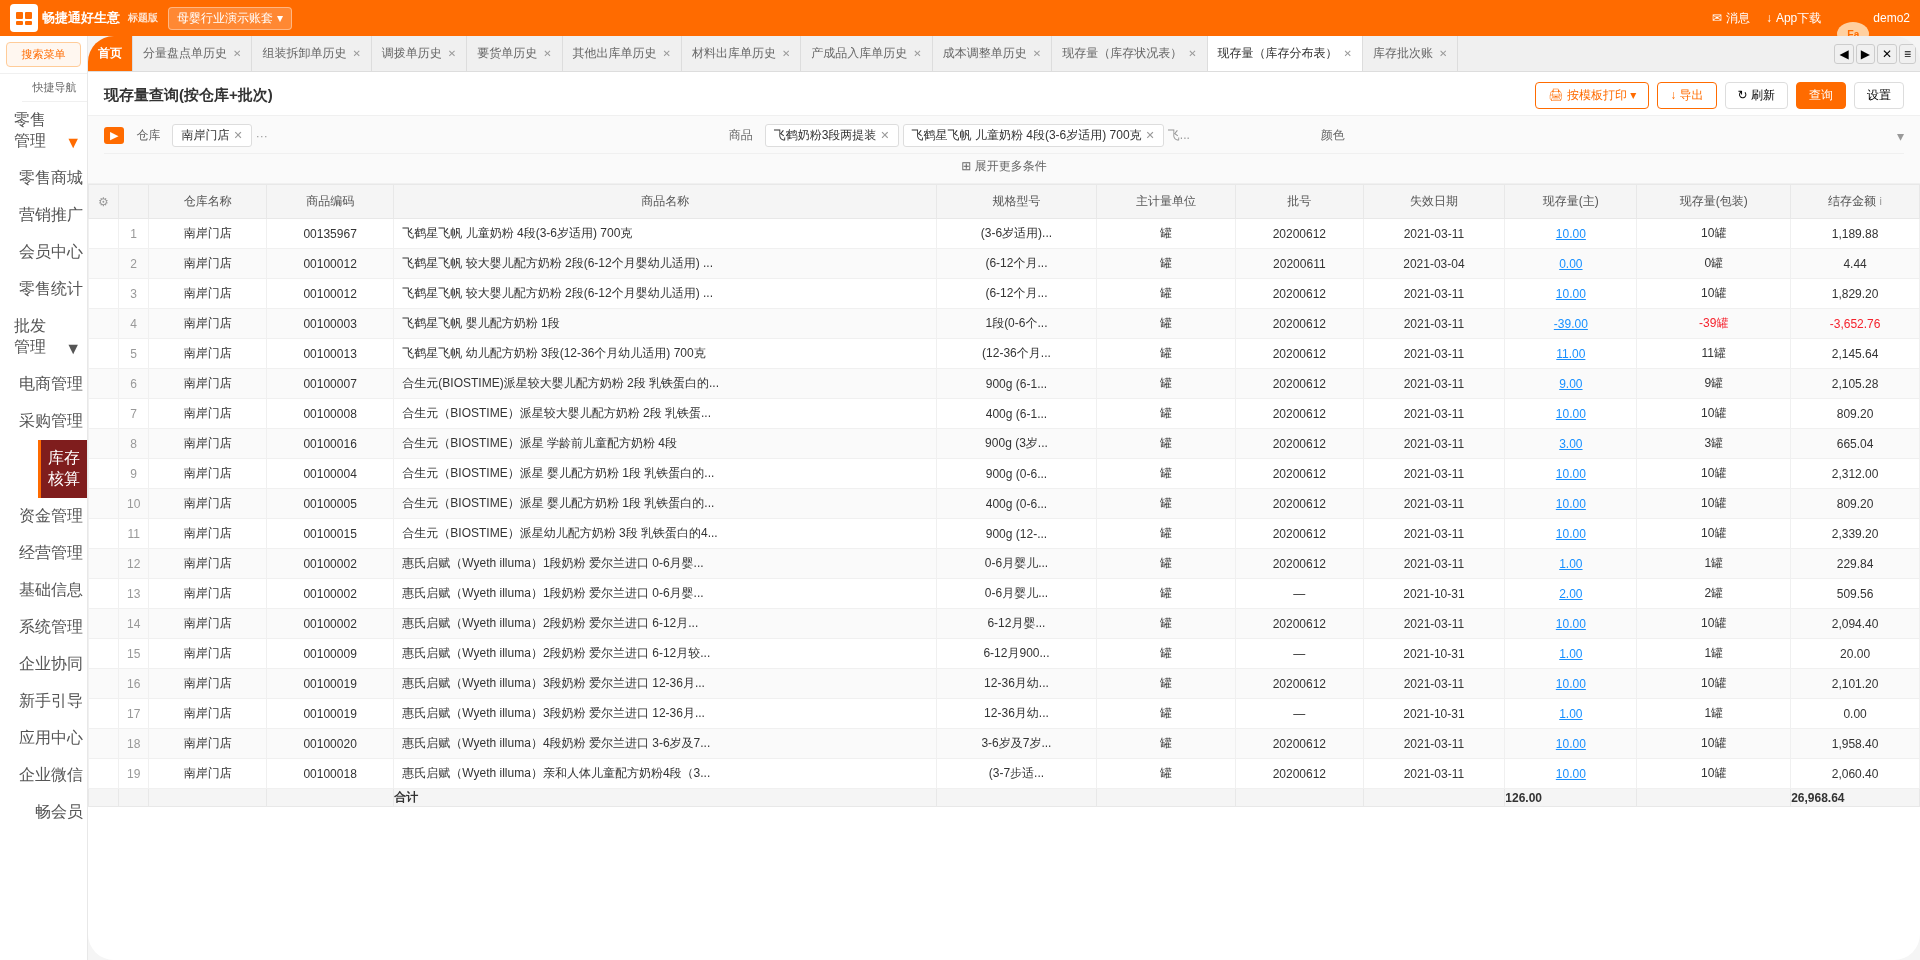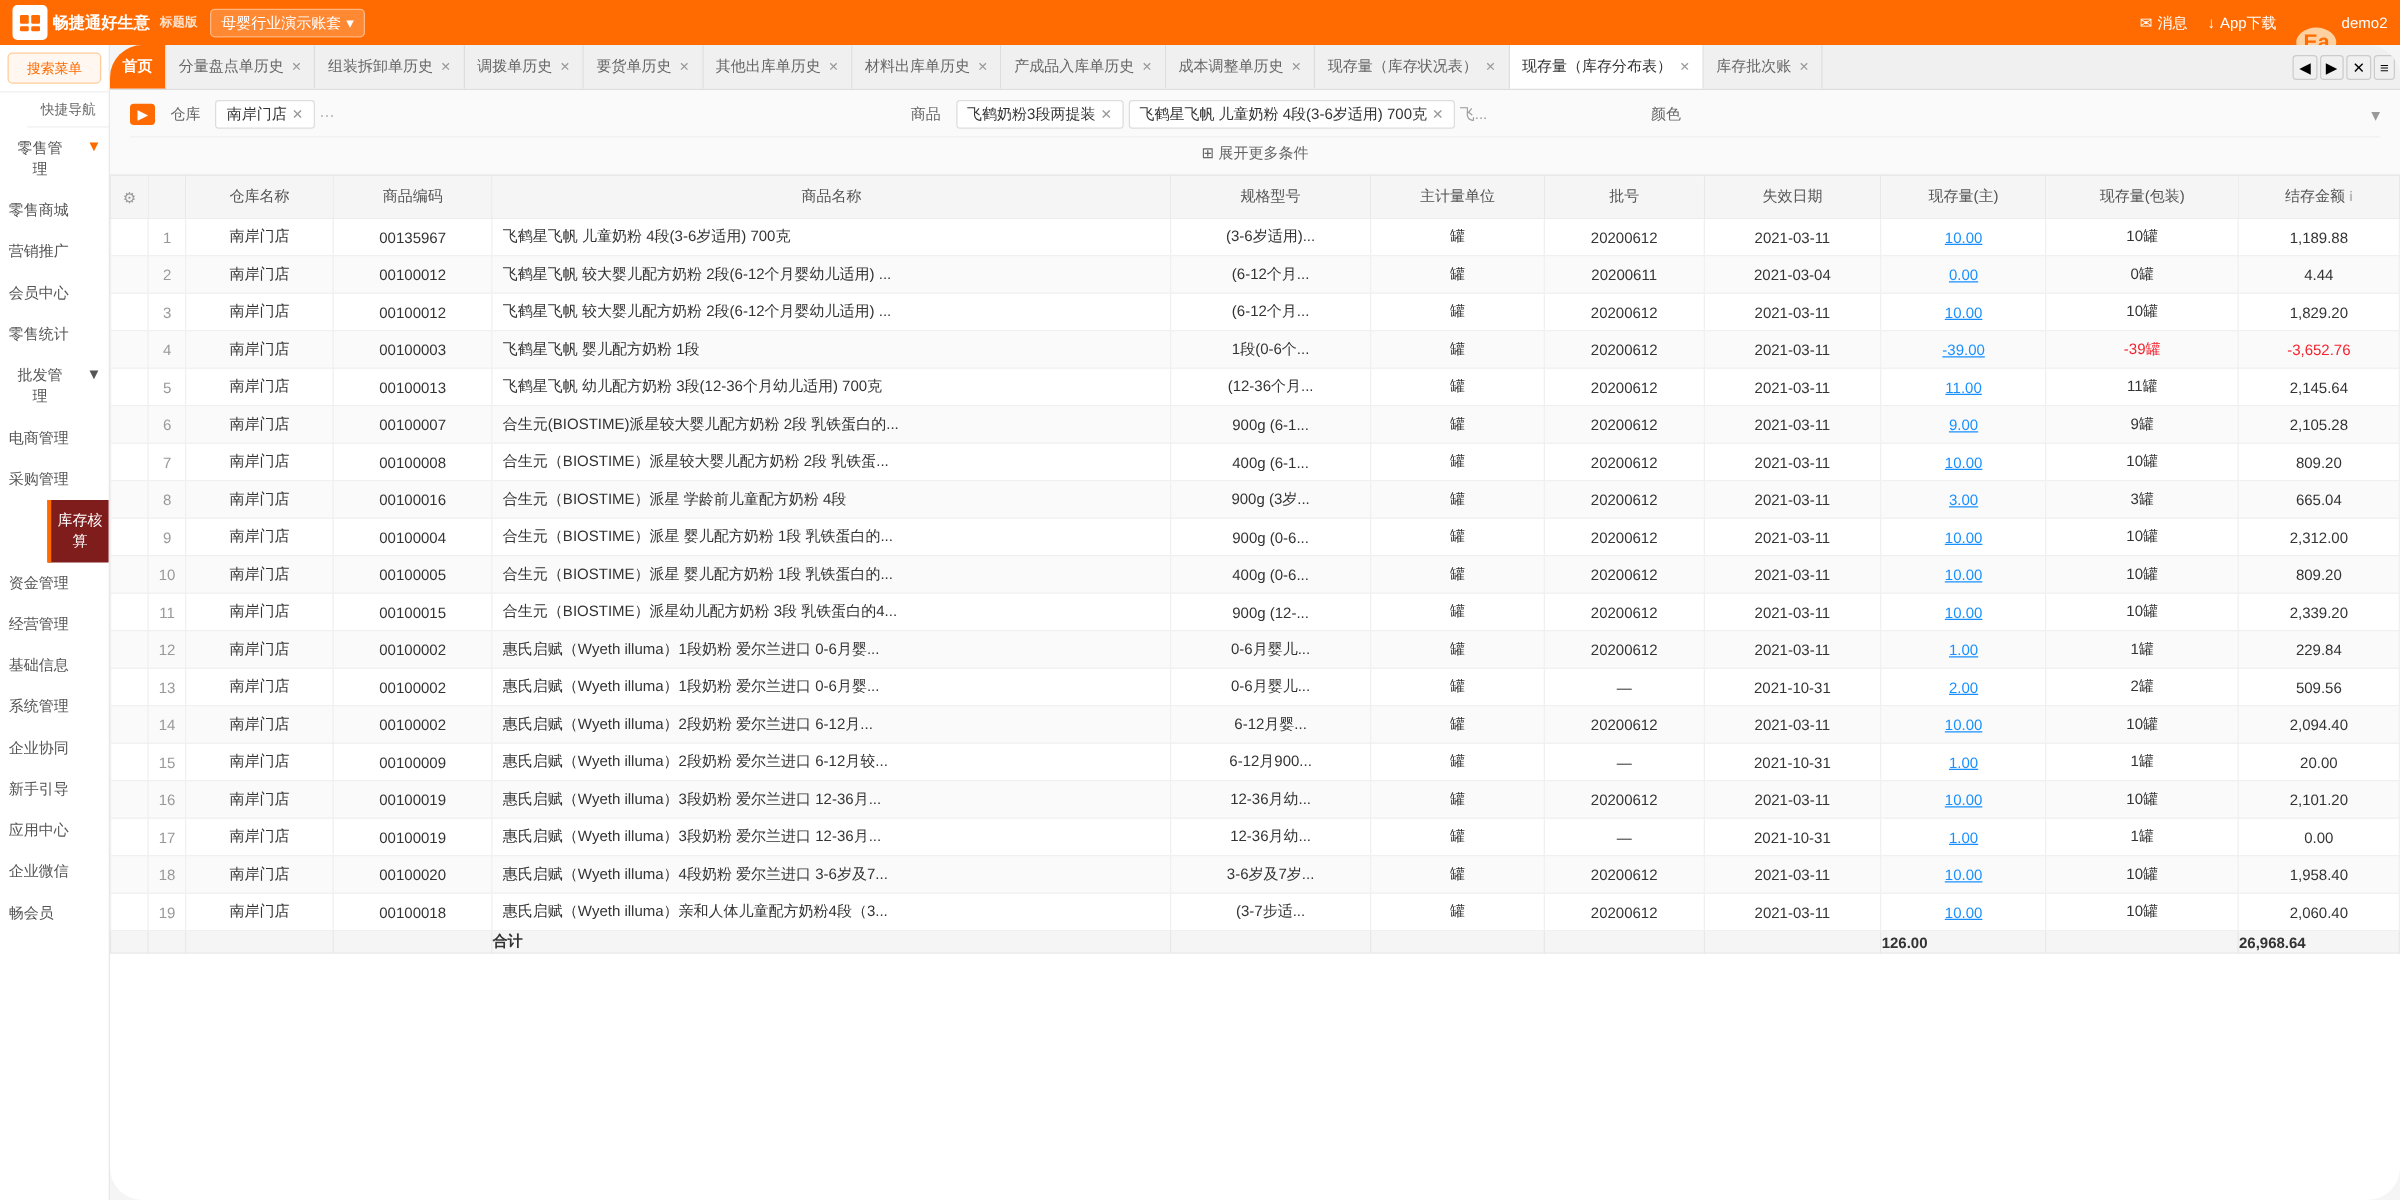--- a/index.html
+++ b/index.html
@@ -17,21 +17,21 @@
     .top-bar-right .icon-btn { display: flex; align-items: center; gap: 4px; cursor: pointer; }
 
     .main-layout { display: flex; flex: 1; overflow: hidden; }
 
     
     .sidebar { width: 88px; background: white; border-right: 1px solid #e8e8e8; display: flex; flex-direction: column; flex-shrink: 0; }
     .sidebar-search { padding: 6px; border-bottom: 1px solid #f0f0f0; }
     .sidebar-search-btn { width: 100%; background: #fff7f0; border: 1px solid #ffcc99; border-radius: 4px; color: #ff6b00; padding: 4px; text-align: center; font-size: 11px; cursor: pointer; }
     .sidebar-quick-nav { padding: 6px; border-bottom: 1px solid #f0f0f0; text-align: center; font-size: 11px; color: #666; cursor: pointer; margin-left: 22px; }
     .sidebar-nav { flex: 1; overflow-y: auto; }
-    .sidebar-nav-item { padding: 8px 4px; text-align: center; font-size: 12px; cursor: pointer; display: flex; flex-direction: column; align-items: flex-start; gap: 14px; color: #555; border-left: 3px solid transparent; }
+    .sidebar-nav-item { padding: 8px 4px; text-align: center; font-size: 16px; cursor: pointer; display: flex; flex-direction: column; align-items: flex-end; gap: 14px; color: #555; border-left: 3px solid transparent; }
     .sidebar-nav-item.active { background: #7f1d1d; color: white; border-left-color: #ff6b00; margin-left: 38px; }
 
     
     .content-area { flex: 1; display: flex; flex-direction: column; overflow: hidden; border-radius: 26px; }
     .tab-bar { height: 36px; background: #f0f0f0; display: flex; align-items: stretch; border-bottom: 1px solid #ddd; overflow-x: auto; flex-shrink: 0; }
     .tab-bar::-webkit-scrollbar { height: 0; }
     .tab-item { display: flex; align-items: center; padding: 0 10px; gap: 4px; font-size: 12px; cursor: pointer; white-space: nowrap; border-right: 1px solid #ddd; background: #f0f0f0; color: #666; position: relative; flex-shrink: 0; }
     .tab-item.active { background: white; color: #333; font-weight: 500; }
     .tab-item.home { background: #ff6b00; color: white; font-weight: bold; }
     .tab-item .tab-close { font-size: 10px; color: #999; cursor: pointer; margin-left: 2px; }
@@ -94,21 +94,21 @@
     <div class="top-bar-right">
       <div class="icon-btn">
         <span>✉</span>
         <span>消息</span>
       </div>
       <div class="icon-btn">
         <span>↓</span>
         <span>App下载</span>
       </div>
       <div class="icon-btn" style="display:flex;align-items:center;gap:4px;">
-        <div style="width:32px;height:24px;border-radius:50%;background:#ffd0a0;display:flex;align-items:center;justify-content:center;color:#ff6b00;font-size:17px;font-weight:bold;margin-top:32px;">Ea</div>
+        <div style="width:32px;height:24px;border-radius:50%;background:#ffd0a0;display:flex;align-items:center;justify-content:center;color:#ff6b00;font-size:10px;font-weight:bold;margin-top:32px;">Ea</div>
         <span>demo2</span>
       </div>
     </div>
   </div>
 
   <div class="main-layout">
 
     <div class="sidebar">
       <div class="sidebar-search">
         <button class="sidebar-search-btn">搜索菜单</button>
@@ -227,20 +227,40 @@
         <div class="tab-bar-controls">
           <button>◀</button>
           <button>▶</button>
           <button>✕</button>
           <button>≡</button>
         </div>
       </div>
 
       <div class="page-content">
 
+        <div class="page-header">
+          <h2 class="page-title">现存量查询(按仓库+批次)</h2>
+          <div class="page-actions">
+            <button class="btn btn-outline">
+              <span>🖨</span>
+              <span>按模板打印</span>
+              <span>▾</span>
+            </button>
+            <button class="btn btn-outline">
+              <span>↓</span>
+              <span>导出</span>
+            </button>
+            <button class="btn">
+              <span>↻</span>
+              <span>刷新</span>
+            </button>
+            <button class="btn btn-primary">查询</button>
+            <button class="btn">设置</button>
+          </div>
+        </div>
 
         <div style="padding: 8px 16px; background: #fafafa; border-bottom: 1px solid #f0f0f0;">
 
           <div style="display:flex;align-items:center;gap:12px;margin-bottom:6px;">
             <div style="display:flex;align-items:center;gap:4px;flex-shrink:0;">
               <span style="background:#ff6b00;color:white;padding:2px 6px;border-radius:3px;font-size:11px;cursor:pointer;">▶</span>
             </div>
             <span class="filter-label">仓库</span>
             <div class="filter-tag-group">
               <div class="filter-tag">

